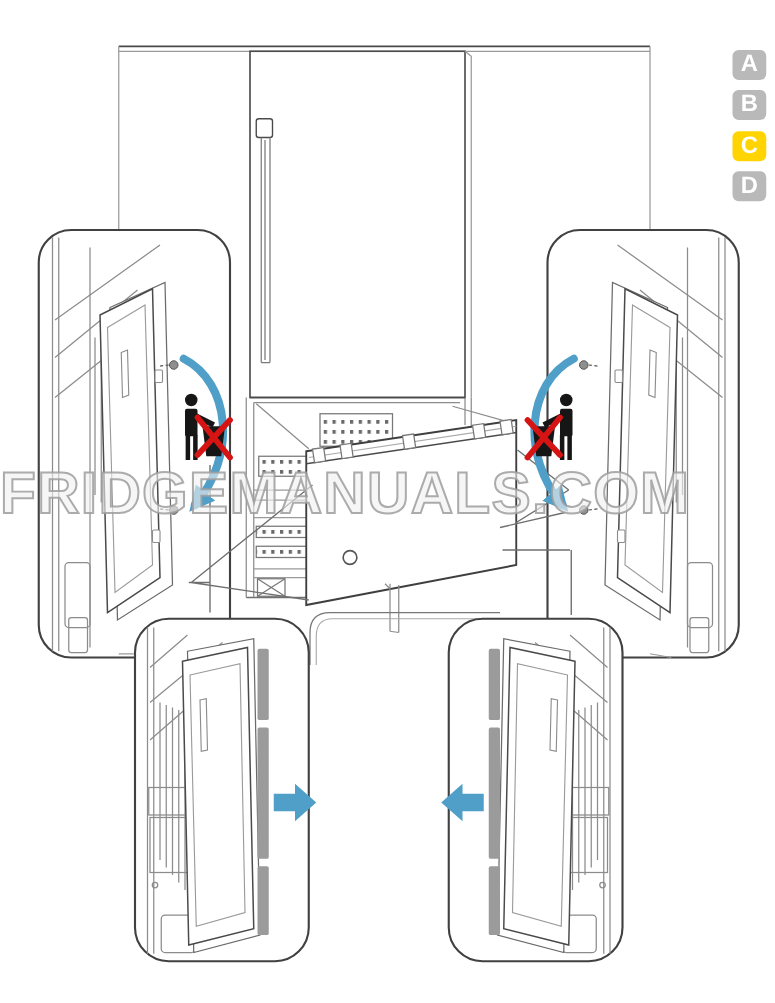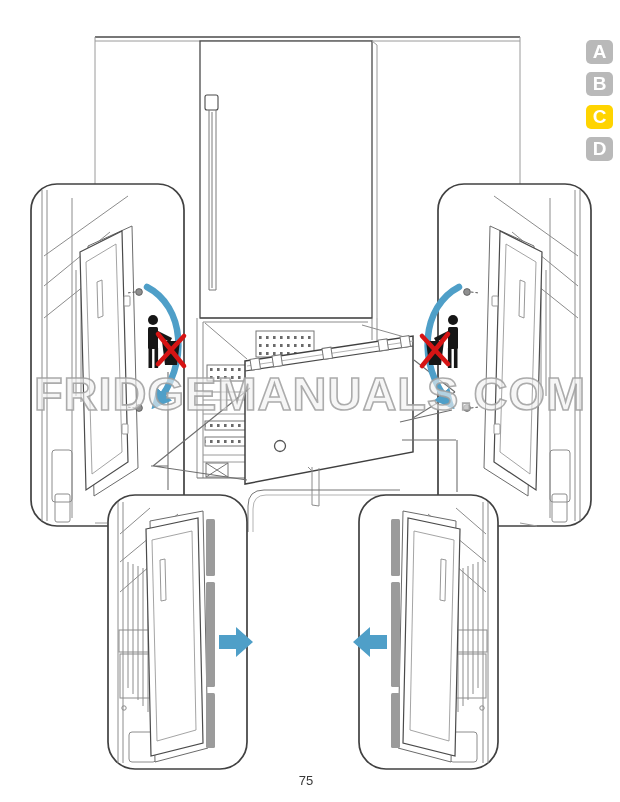--- a/index.html
+++ b/index.html
@@ -3,21 +3,21 @@
 <meta charset="utf-8">
 <style>
   html,body{margin:0;padding:0;background:#fff;}
   #page{position:relative;width:620px;height:802px;background:#fff;overflow:hidden;
         font-family:"Liberation Sans", sans-serif;}
   svg{position:absolute;top:0;left:0;}
   .badge{position:absolute;left:586px;width:27px;height:24px;border-radius:5px;
          background:#b9b9b9;color:#fff;font-weight:bold;font-size:19px;line-height:24px;
          text-align:center;user-select:none;}
   #badge-a{top:40px}#badge-b{top:72px}#badge-c{top:105px}#badge-d{top:137px}
-  .watermark{position:absolute;top:366px;left:0;width:620px;text-align:center;
+  .watermark{position:absolute;top:366px;left:0;width:620px;text-align:left;
              font-size:47px;font-weight:bold;letter-spacing:1px;white-space:nowrap;
              color:rgba(240,240,240,0.62);
              -webkit-text-stroke:1.6px rgba(158,158,158,0.85);
              pointer-events:none;}
   .pagenum{position:absolute;top:773px;left:0;width:612px;text-align:center;
            font-size:13px;color:#3a3a3a;}
 </style>
 </head>
 <body>
 
@@ -178,15 +178,14 @@
       </g>
 </svg>
 
 <div class="badge" id="badge-a" style="background: rgb(185, 185, 185);">A</div>
 <div class="badge" id="badge-b" style="background: rgb(185, 185, 185);">B</div>
 <div class="badge" id="badge-c" style="background: rgb(255, 212, 0);">C</div>
 <div class="badge" id="badge-d" style="background: rgb(185, 185, 185);">D</div>
 
 <div class="watermark">FRIDGEMANUALS.COM</div>
 
-<div class="pagenum">75</div>
 
 </div>
 
 </body></html>

